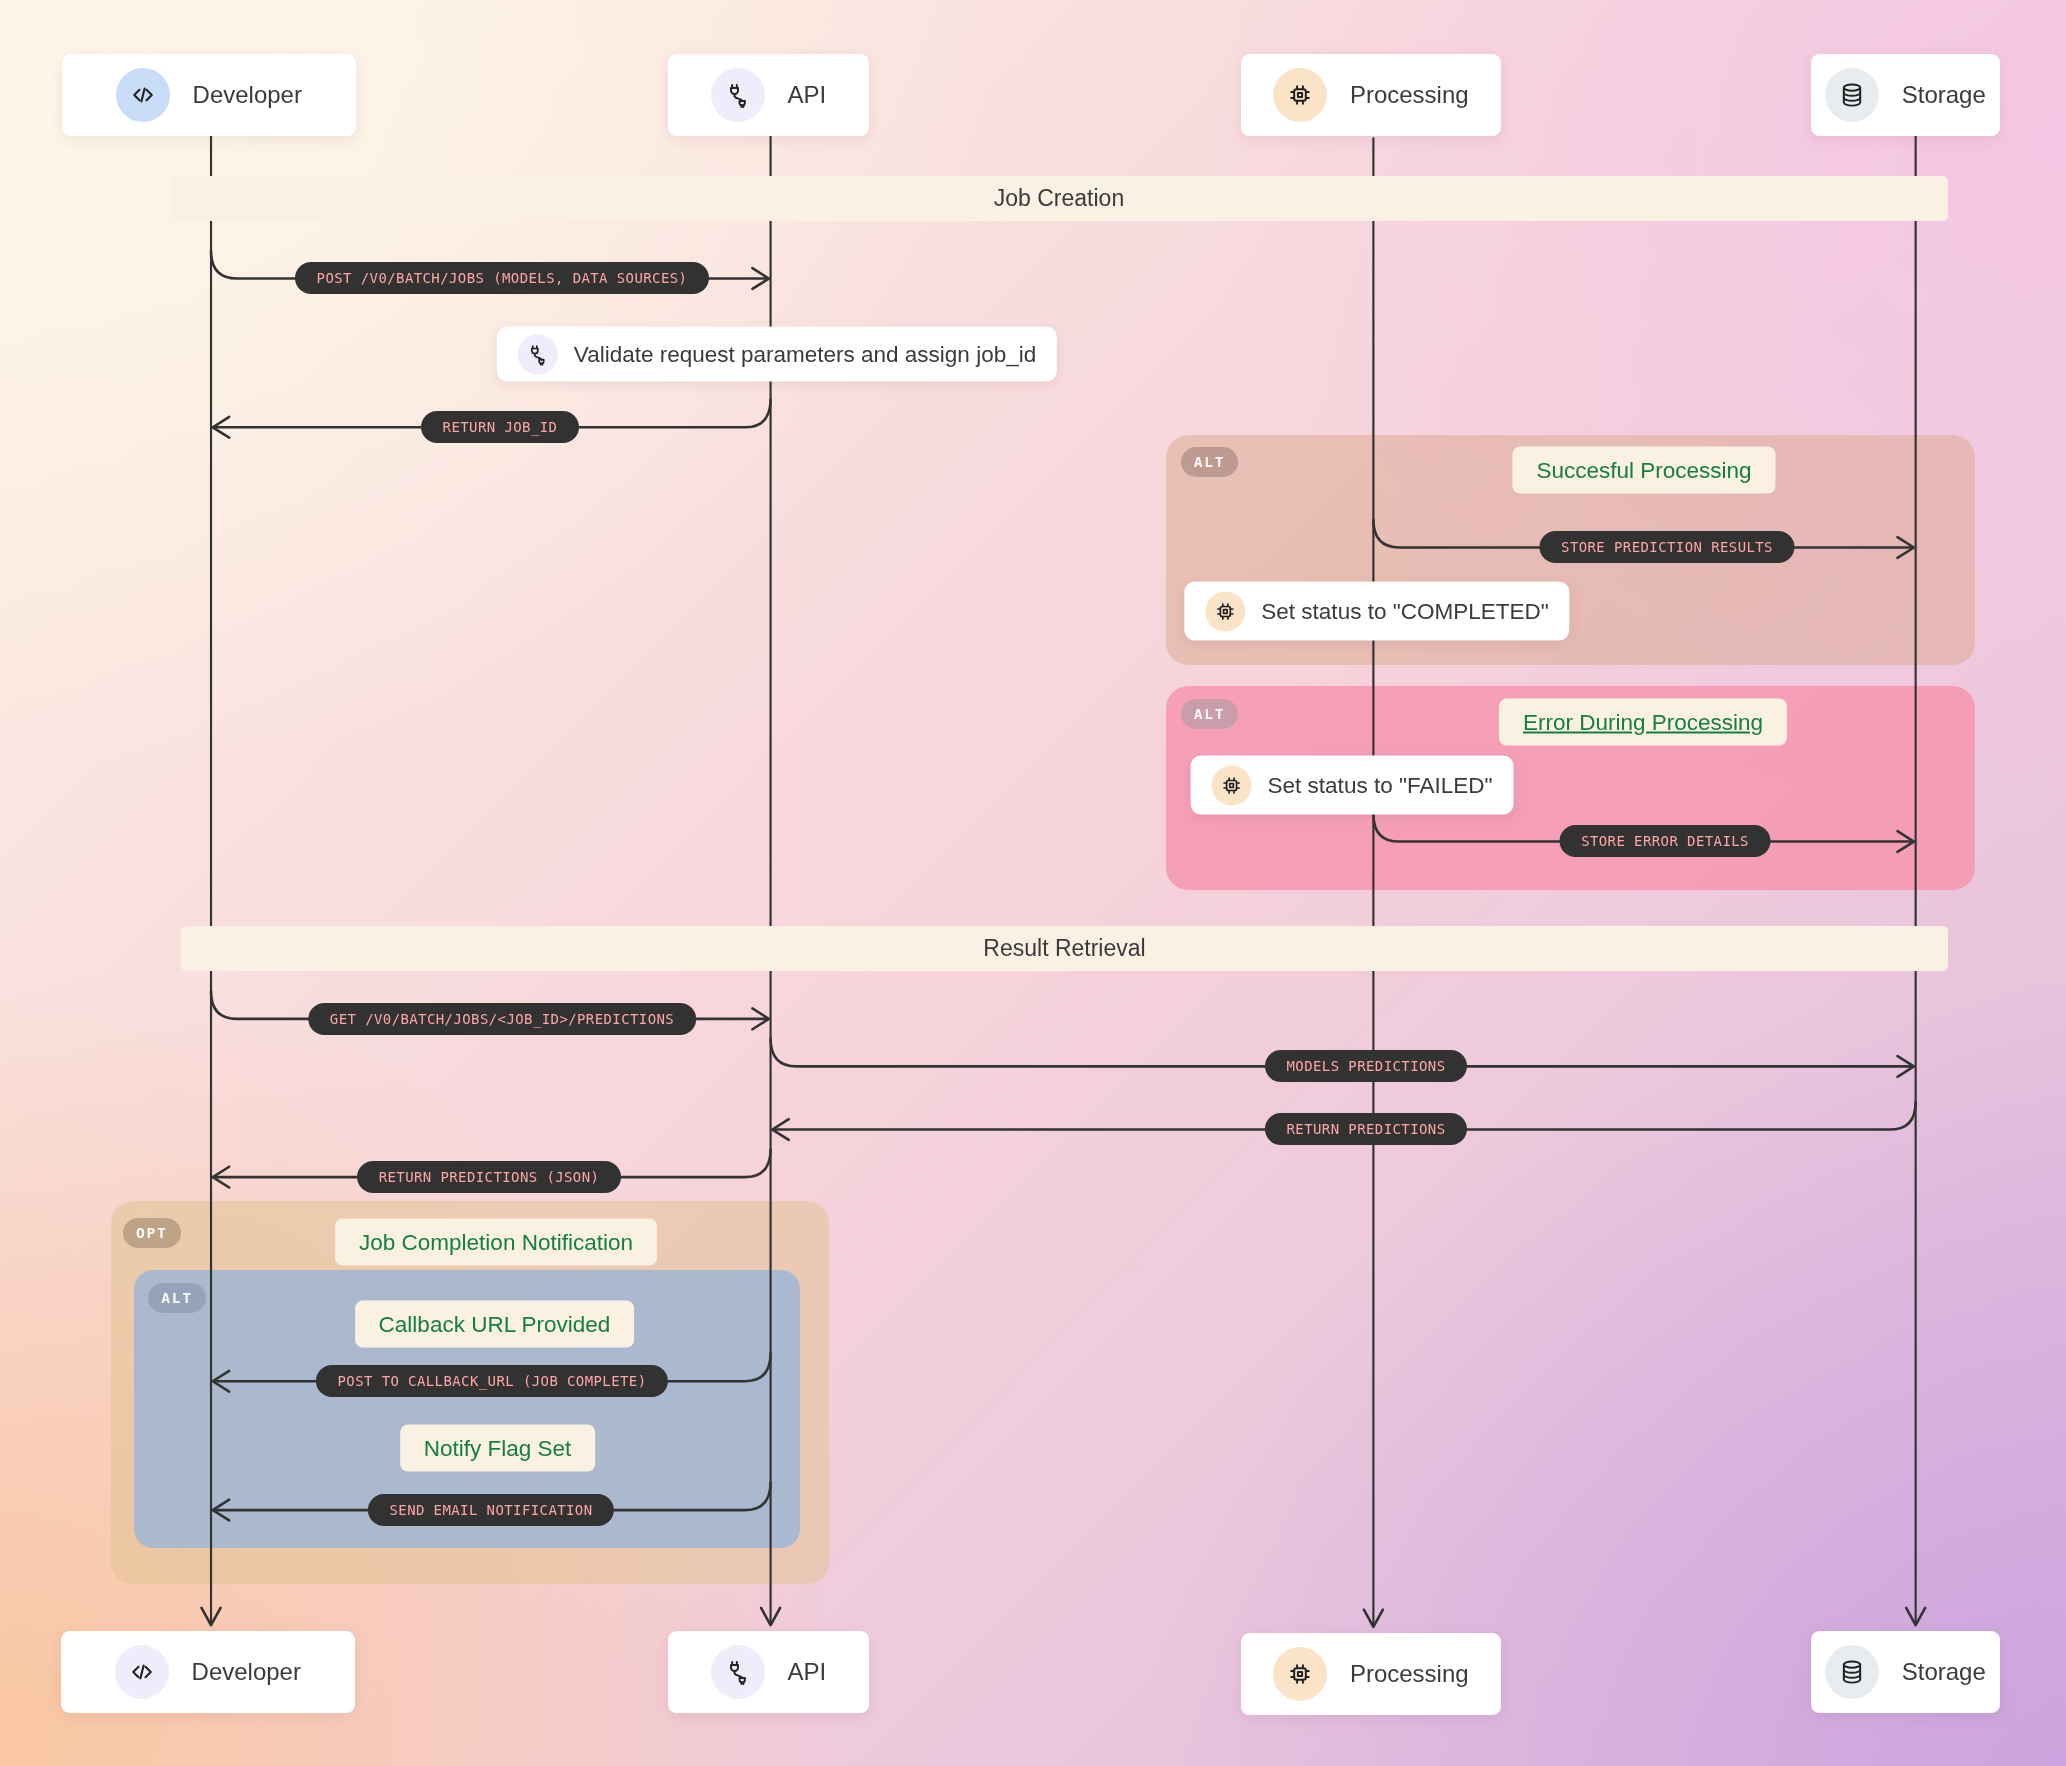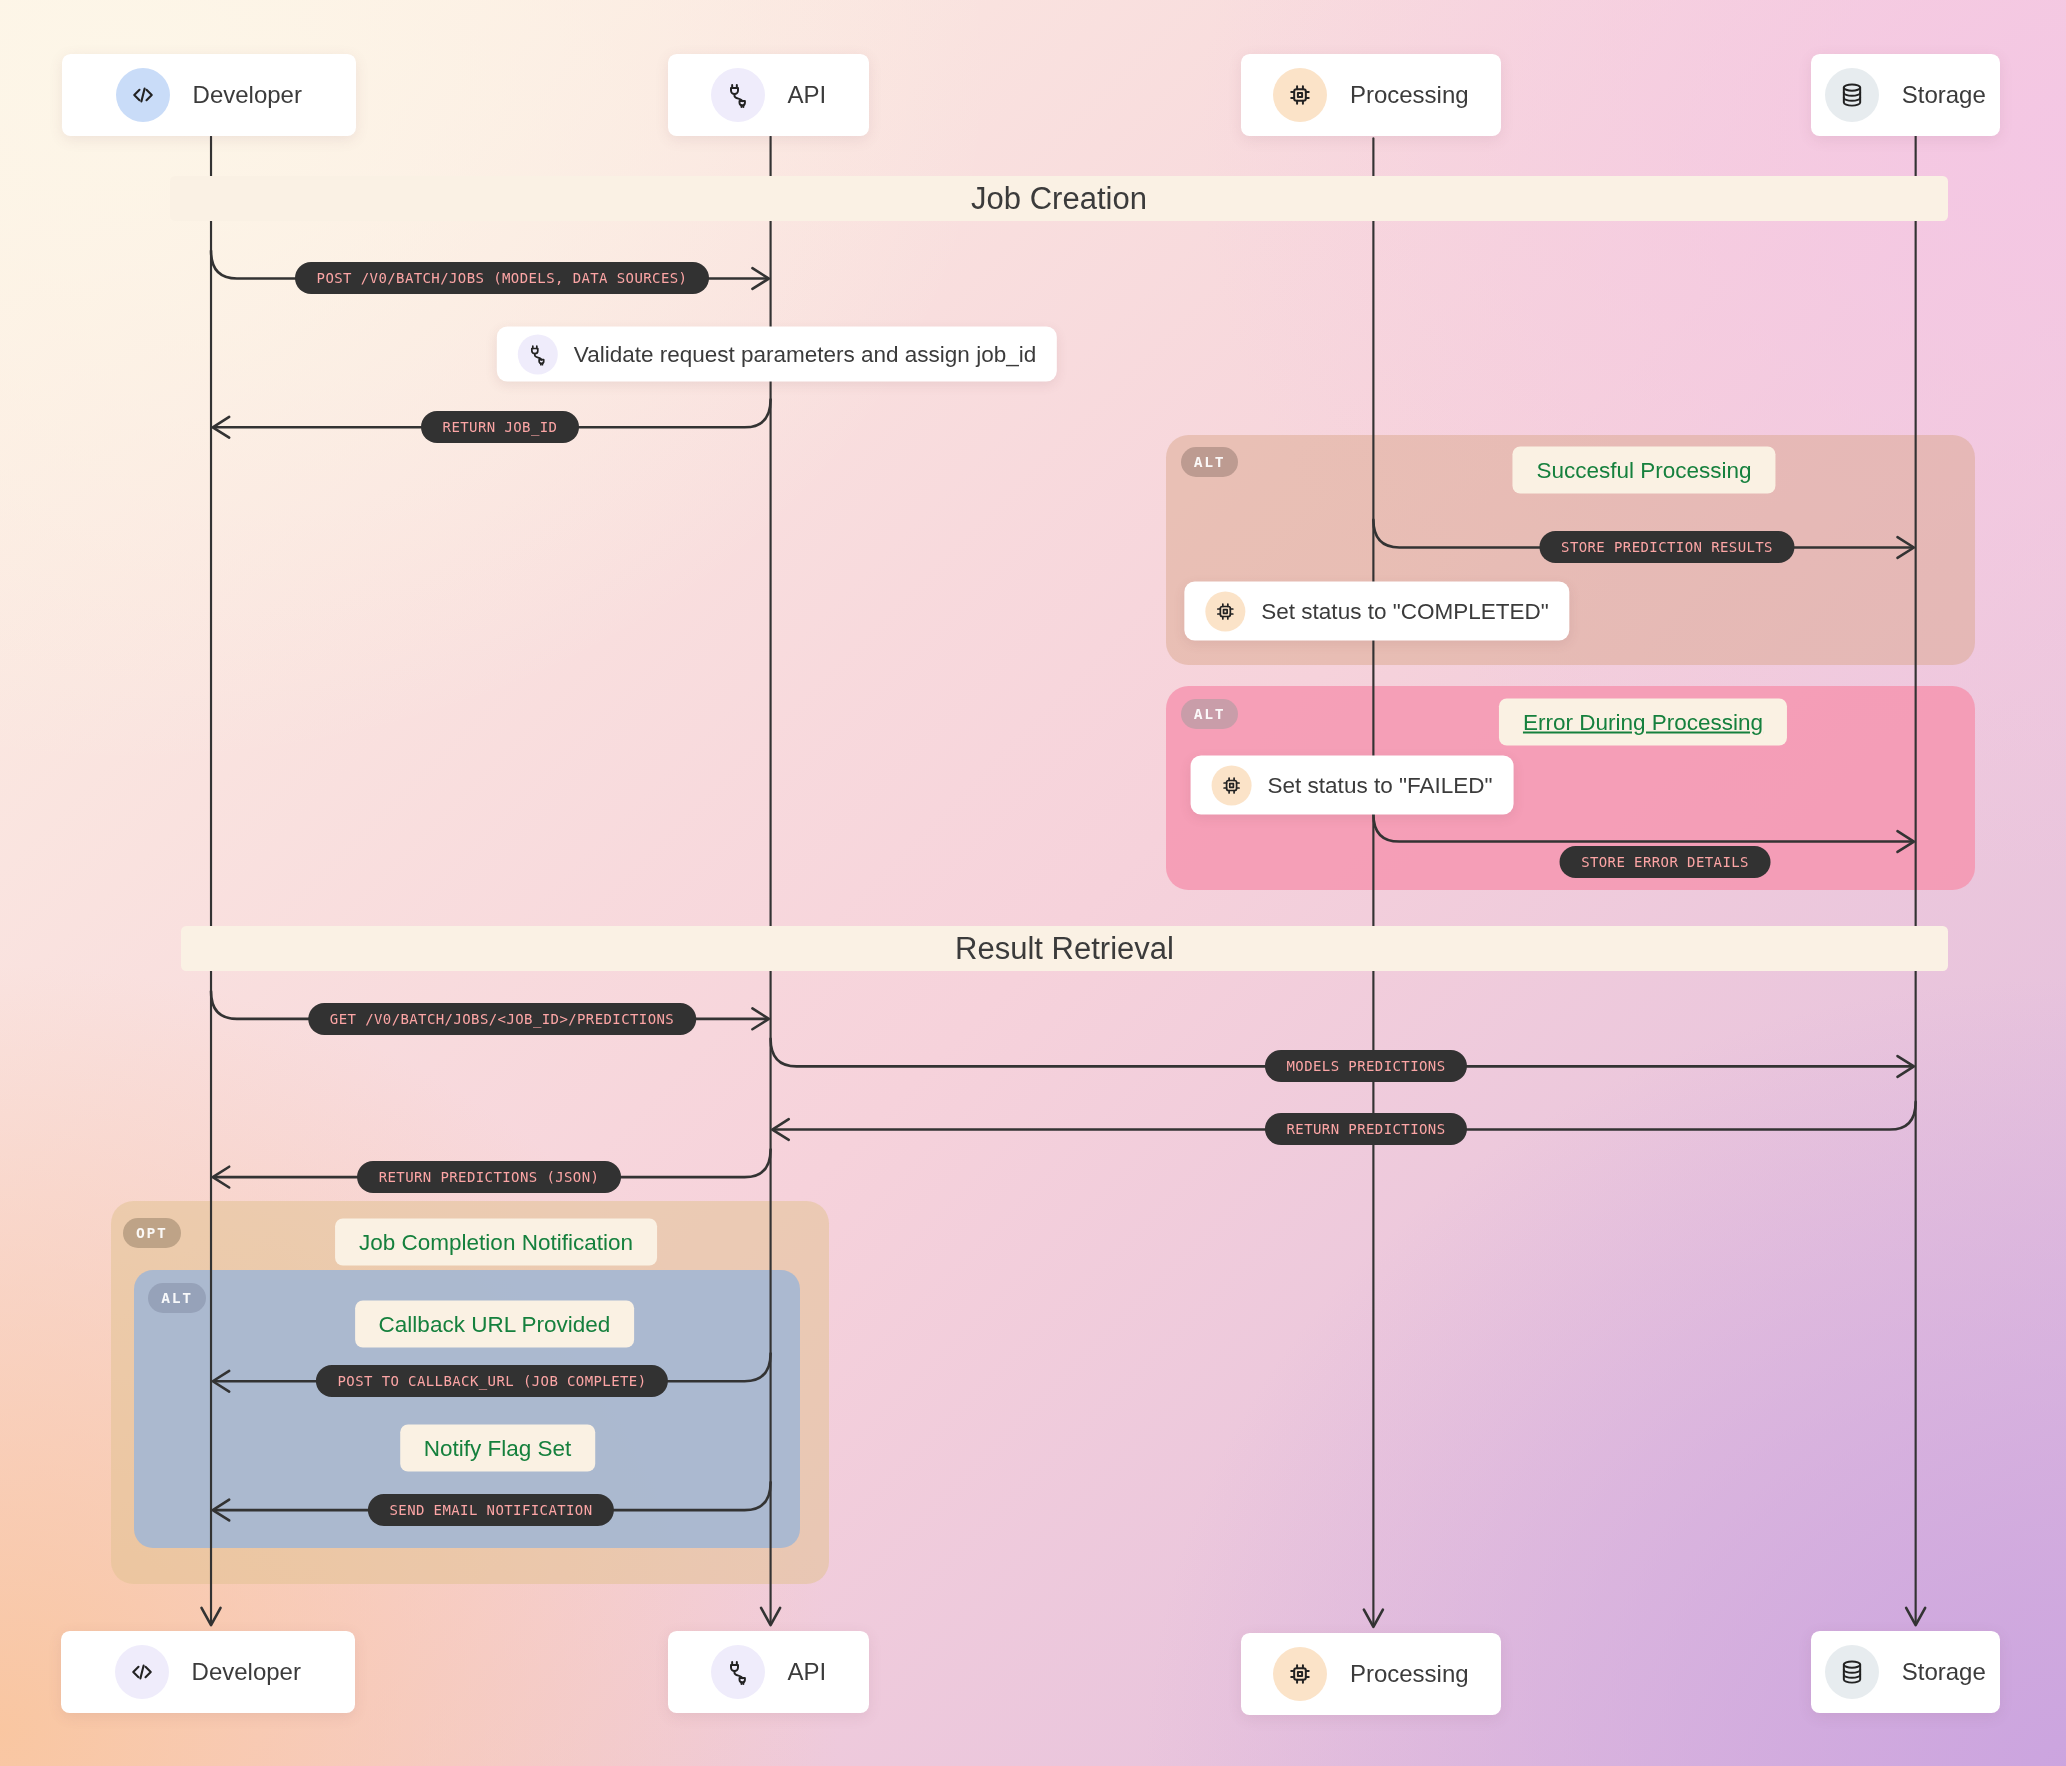--- a/index.html
+++ b/index.html
@@ -20,21 +20,21 @@
     font-size:14.7px;letter-spacing:1.7px;color:rgba(255,255,255,.93);
     border-radius:15.6px;padding:0 13px;height:30px;line-height:30px;
   }
   .titlebox{
     position:absolute;transform:translate(-50%,-50%);background:#FAF1E3;border-radius:7.8px;
     font-size:22.5px;color:#15803d;padding:0 24px;height:47px;line-height:47px;white-space:nowrap;
   }
   .lines{position:absolute;left:0;top:0;z-index:2;}
   .banner{
     position:absolute;background:#FAF1E4;border-radius:5.2px;display:flex;align-items:center;
-    justify-content:center;font-size:31px;z-index:3;
+    justify-content:center;font-size:23px;z-index:3;
   }
   .pill{
     position:absolute;transform:translate(-50%,-50%);background:#323232;color:#fca5a5;
     font-family:"DejaVu Sans Mono",monospace;font-size:14px;height:32px;line-height:32px;
     padding:0 21.6px;border-radius:16.4px;white-space:nowrap;z-index:4;letter-spacing:0.4px;
   }
   .note{
     position:absolute;transform:translate(-50%,-50%);background:#FFFFFF;border-radius:10.4px;
     box-shadow:0 3.5px 12px rgba(110,60,70,.10);display:flex;align-items:center;gap:16px;
     padding:0 21px;z-index:4;white-space:nowrap;font-size:22.5px;
@@ -118,21 +118,21 @@
     <path d="M891 1714 Q891 1746 861 1746 H249"></path>
     <path d="M265 1734 L246 1746 L265 1758"></path>
   </svg>
 
   <div class="banner" style="left:170px;top:176px;width:1778px;height:45px;">Job Creation</div>
   <div class="banner" style="left:181px;top:926px;width:1767px;height:45px;">Result Retrieval</div>
 
   <div class="pill" style="left:502px;top:278px;">POST /V0/BATCH/JOBS (MODELS, DATA SOURCES)</div>
   <div class="pill" style="left:500px;top:427px;">RETURN JOB_ID</div>
   <div class="pill" style="left:1667px;top:547px;">STORE PREDICTION RESULTS</div>
-  <div class="pill" style="left:1665px;top:862px;">STORE ERROR DETAILS</div>
+  <div class="pill" style="left:1665px;top:841px;">STORE ERROR DETAILS</div>
   <div class="pill" style="left:502px;top:1019px;">GET /V0/BATCH/JOBS/&lt;JOB_ID&gt;/PREDICTIONS</div>
   <div class="pill" style="left:1366px;top:1066px;">MODELS PREDICTIONS</div>
   <div class="pill" style="left:1366px;top:1129px;">RETURN PREDICTIONS</div>
   <div class="pill" style="left:489px;top:1177px;">RETURN PREDICTIONS (JSON)</div>
   <div class="pill" style="left:492px;top:1381px;">POST TO CALLBACK_URL (JOB COMPLETE)</div>
   <div class="pill" style="left:491px;top:1510px;">SEND EMAIL NOTIFICATION</div>
 
   <div class="note" style="left:777px;top:354px;height:55px;">
     <span class="circle c-lav">
       <svg class="icon" width="24" height="24" viewBox="0 0 24 24" fill="none" stroke="#222" stroke-width="1.7" stroke-linecap="round" stroke-linejoin="round">

